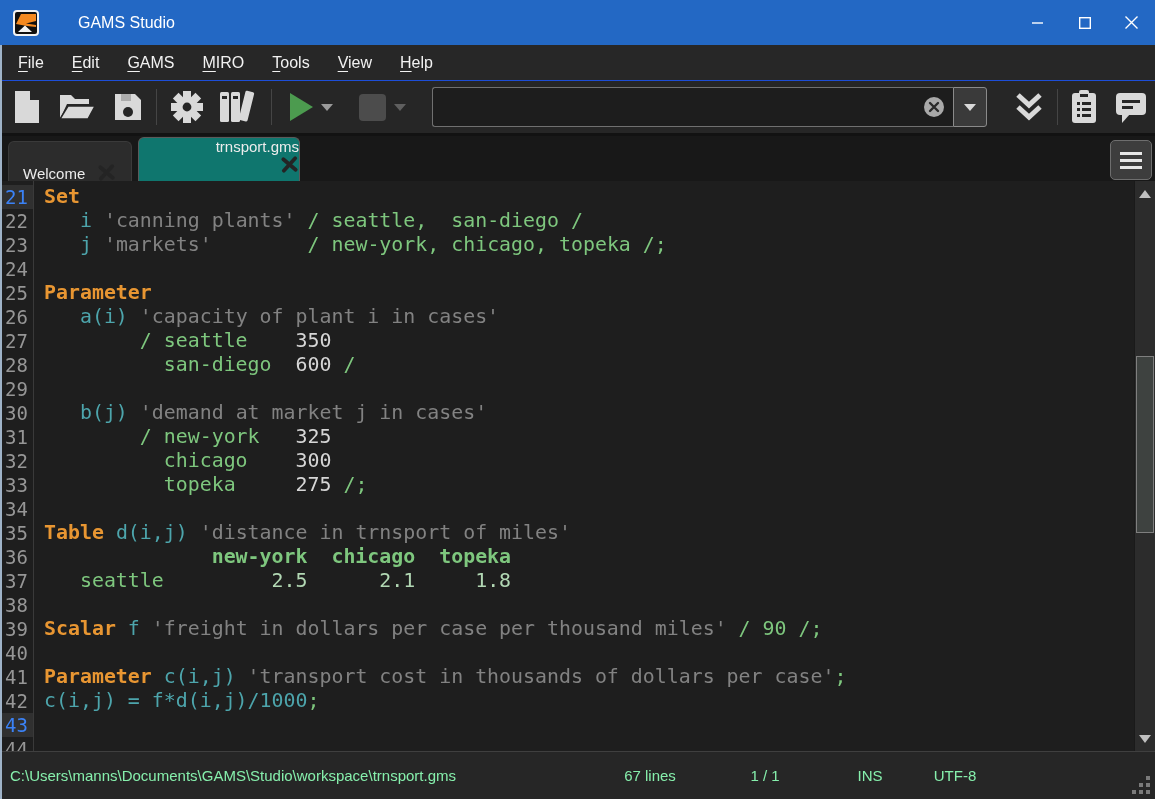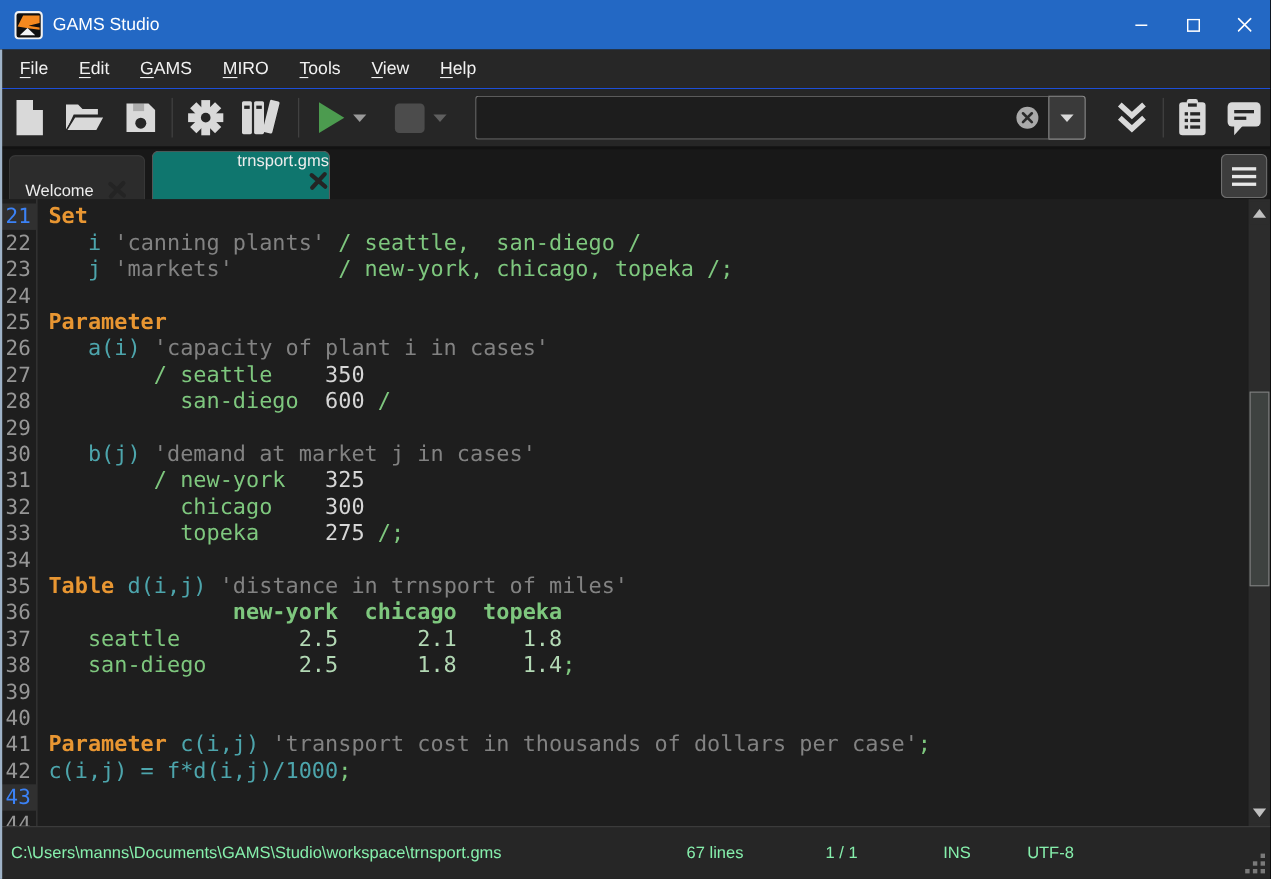--- a/index.html
+++ b/index.html
@@ -1,21 +1,21 @@
 <!DOCTYPE html>
 <html><head>
 <meta charset="utf-8">
 <style>
   html,body{margin:0;padding:0;background:#000;}
   .window{position:relative;width:1155px;height:799px;overflow:hidden;background:#1e1e1e;
           font-family:"Liberation Sans",sans-serif;-webkit-font-smoothing:antialiased;}
   .edge-left{position:absolute;left:0;top:45px;bottom:0;width:2px;background:#9fb3c8;z-index:50;}
 
   
-  .titlebar{position:absolute;top:0;left:0;right:0;height:45px;background:#2368c4;display:flex;align-items:center;}
+  .titlebar{position:absolute;top:0;left:0;right:0;height:45px;background:#2368c4;display:flex;align-items:center;gap:30px;}
   .app-icon{margin-left:13px;width:26px;height:26px;flex:0 0 auto;}
   .title-text{color:#ffffff;font-size:16px;margin-left:9px;}
   .win-controls{margin-left:auto;display:flex;height:100%;}
   .win-btn{width:47px;height:45px;display:flex;align-items:center;justify-content:center;}
 
   
   .menubar{position:absolute;top:45px;left:0;right:0;height:35px;background:#272727;display:flex;align-items:center;
            border-bottom:1px solid #1d4ed8;}
   .menu-item{color:#f2f2f2;font-size:16px;padding:0 2px;margin-left:24px;cursor:default;}
   .menu-item:first-child{margin-left:16px;}
@@ -288,22 +288,22 @@
         <div class="cl"><span class="pl">          </span><span class="el">san-diego</span><span class="pl">  </span><span class="num">600</span><span class="pl"> </span><span class="el">/</span></div>
         <div class="cl"></div>
         <div class="cl"><span class="pl">   </span><span class="id">b(j)</span><span class="pl"> </span><span class="str">'demand at market j in cases'</span></div>
         <div class="cl"><span class="pl">        </span><span class="el">/ new-york</span><span class="pl">   </span><span class="num">325</span></div>
         <div class="cl"><span class="pl">          </span><span class="el">chicago</span><span class="pl">    </span><span class="num">300</span></div>
         <div class="cl"><span class="pl">          </span><span class="el">topeka</span><span class="pl">     </span><span class="num">275</span><span class="pl"> </span><span class="el">/;</span></div>
         <div class="cl"></div>
         <div class="cl"><span class="kw">Table</span><span class="pl"> </span><span class="id">d(i,j)</span><span class="pl"> </span><span class="str">'distance in trnsport of miles'</span></div>
         <div class="cl"><span class="pl">              </span><span class="elb">new-york</span><span class="pl">  </span><span class="elb">chicago</span><span class="pl">  </span><span class="elb">topeka</span></div>
         <div class="cl"><span class="pl">   </span><span class="el">seattle</span><span class="pl">         </span><span class="tnum">2.5</span><span class="pl">      </span><span class="tnum">2.1</span><span class="pl">     </span><span class="tnum">1.8</span></div>
-        <div class="cl"><span class="pl">   </span><span class="el">san-diego</span><span class="pl">       </span><span class="tnum">2.5</span><span class="pl">      </span><span class="tnum">1.8</span><span class="pl">     </span><span class="tnum">1.4</span><span class="el">;</span></div>
-        <div class="cl"></div>
+        <div class="cl"></div>
+        <div class="cl"><span class="kw">Scalar</span><span class="pl"> </span><span class="id">f</span><span class="pl"> </span><span class="str">'freight in dollars per case per thousand miles'</span><span class="pl"> </span><span class="el">/ 90 /;</span></div>
         <div class="cl"></div>
         <div class="cl"><span class="kw">Parameter</span><span class="pl"> </span><span class="id">c(i,j)</span><span class="pl"> </span><span class="str">'transport cost in thousands of dollars per case'</span><span class="el">;</span></div>
         <div class="cl"><span class="id">c(i,j) = f*d(i,j)/1000</span><span class="el">;</span></div>
         <div class="cl"></div>
       </div>
     <div class="vscroll">
       <div class="sc-btn sc-up">
         <div class="tri-up"></div>
       </div>
       <div class="sc-thumb"></div>

